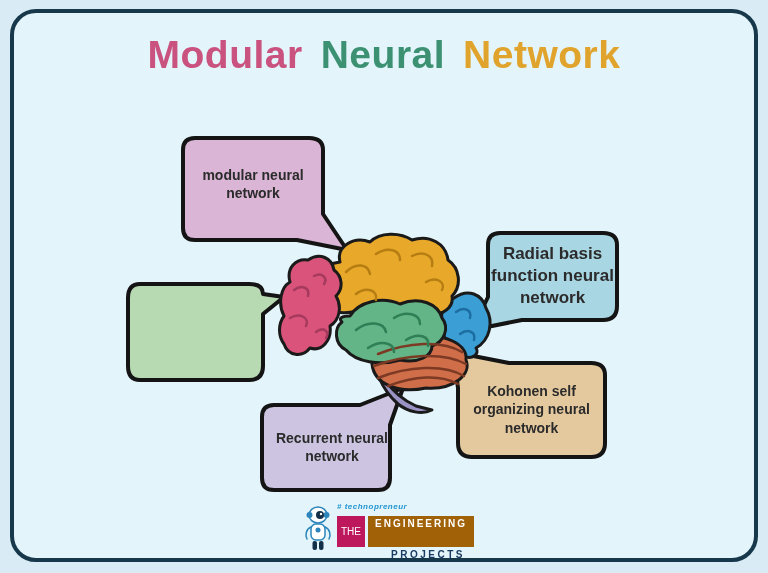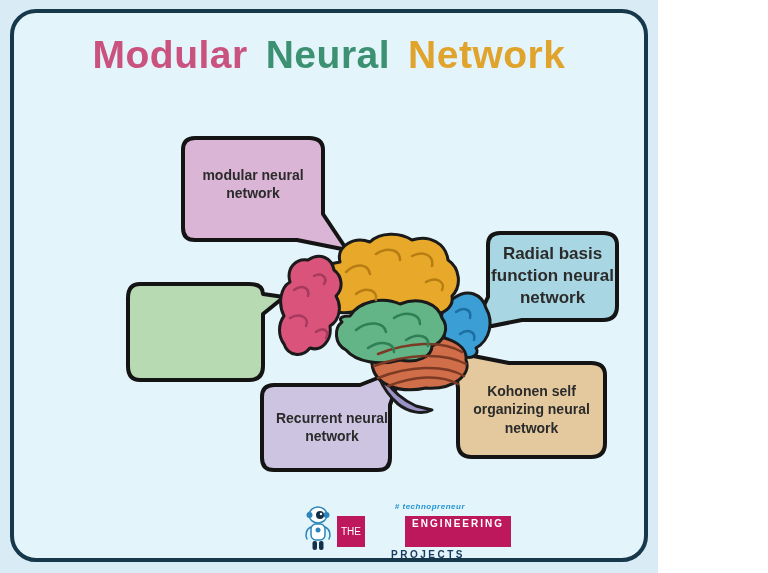--- a/index.html
+++ b/index.html
@@ -1,16 +1,16 @@
 <!DOCTYPE html>
 <html><head>
 <meta charset="utf-8">
 <style>
   html,body{margin:0;padding:0;}
-  .stage{position:relative;width:658px;height:573px;background:#d9ecf5;
+  .stage{position:relative;width:768px;height:573px;background:#d9ecf5;
          font-family:"Liberation Sans",sans-serif;overflow:hidden;}
   .frame{position:absolute;left:10px;top:9px;right:10px;bottom:11px;
          background:#e3f4fb;border:4px solid #17384a;border-radius:26px;}
 
   .title{position:absolute;top:33px;left:0;right:0;text-align:center;
          font-weight:bold;font-size:39px;letter-spacing:.5px;}
   .title .w{margin:0 9px;}
   .w-modular{color:#c9527f}.w-neural{color:#3b9172}.w-network{color:#e0a42d}
 
   .bubble{position:absolute;}
@@ -24,39 +24,39 @@
   .b-feedforward{left:405px;top:108px;width:160px;height:126px;}
   .b-feedforward .label{left:17px;top:24px;width:132px;height:60px;
         justify-content:flex-start;align-items:flex-start;text-align:left;}
 
   .b-convolution{left:126px;top:282px;width:160px;height:102px;}
   .b-convolution .label{left:4px;top:2px;width:130px;height:94px;}
 
   .b-radial{left:466px;top:231px;width:155px;height:102px;}
   .b-radial .label{left:22px;top:2px;width:129px;height:86px;font-size:17px;}
 
-  .b-recurrent{left:260px;top:364px;width:150px;height:108px;}
+  .b-recurrent{left:260px;top:384px;width:150px;height:108px;}
   .b-recurrent .label{left:2px;top:21px;width:140px;height:84px;}
 
   .b-kohonen{left:445px;top:350px;width:165px;height:112px;}
   .b-kohonen .label{left:13px;top:13px;width:147px;height:93px;}
 
   .brain{position:absolute;left:276px;top:232px;width:216px;height:180px;}
   .brain svg{width:100%;height:100%;overflow:visible;}
 
   .logo{position:absolute;left:303px;top:497px;width:166px;height:60px;}
   .logo .robot{position:absolute;left:0;top:9px;width:30px;height:47px;}
   .logo .col{position:absolute;left:34px;top:0;width:128px;}
-  .logo .hashtag{margin-top:5px;text-align:right;font-size:8px;font-weight:bold;
+  .logo .hashtag{margin-top:5px;font-size:8px;font-weight:bold;
         font-style:italic;color:#2095d2;letter-spacing:.5px;}
   .logo .boxes{display:flex;gap:3px;margin-top:5px;}
   .logo .box-the{background:#be185d;color:#fff;font-size:10px;font-weight:normal;
         padding:10px 4px;}
-  .logo .box-eng{background:#be185d;color:#fff;font-size:10px;font-weight:bold;
-        letter-spacing:2px;padding:2px 7px;margin-left:37px;}
+  .logo .box-eng{background:#a16207;color:#fff;font-size:10px;font-weight:bold;
+        letter-spacing:2px;padding:2px 7px;}
   .logo .projects{text-align:right;font-size:10px;font-weight:bold;color:#1b3c62;
         letter-spacing:2.5px;margin-top:2px;}
 </style>
 </head>
 <body>
 
 <div class="stage">
   <div class="frame"></div>
 
   <div class="title">

